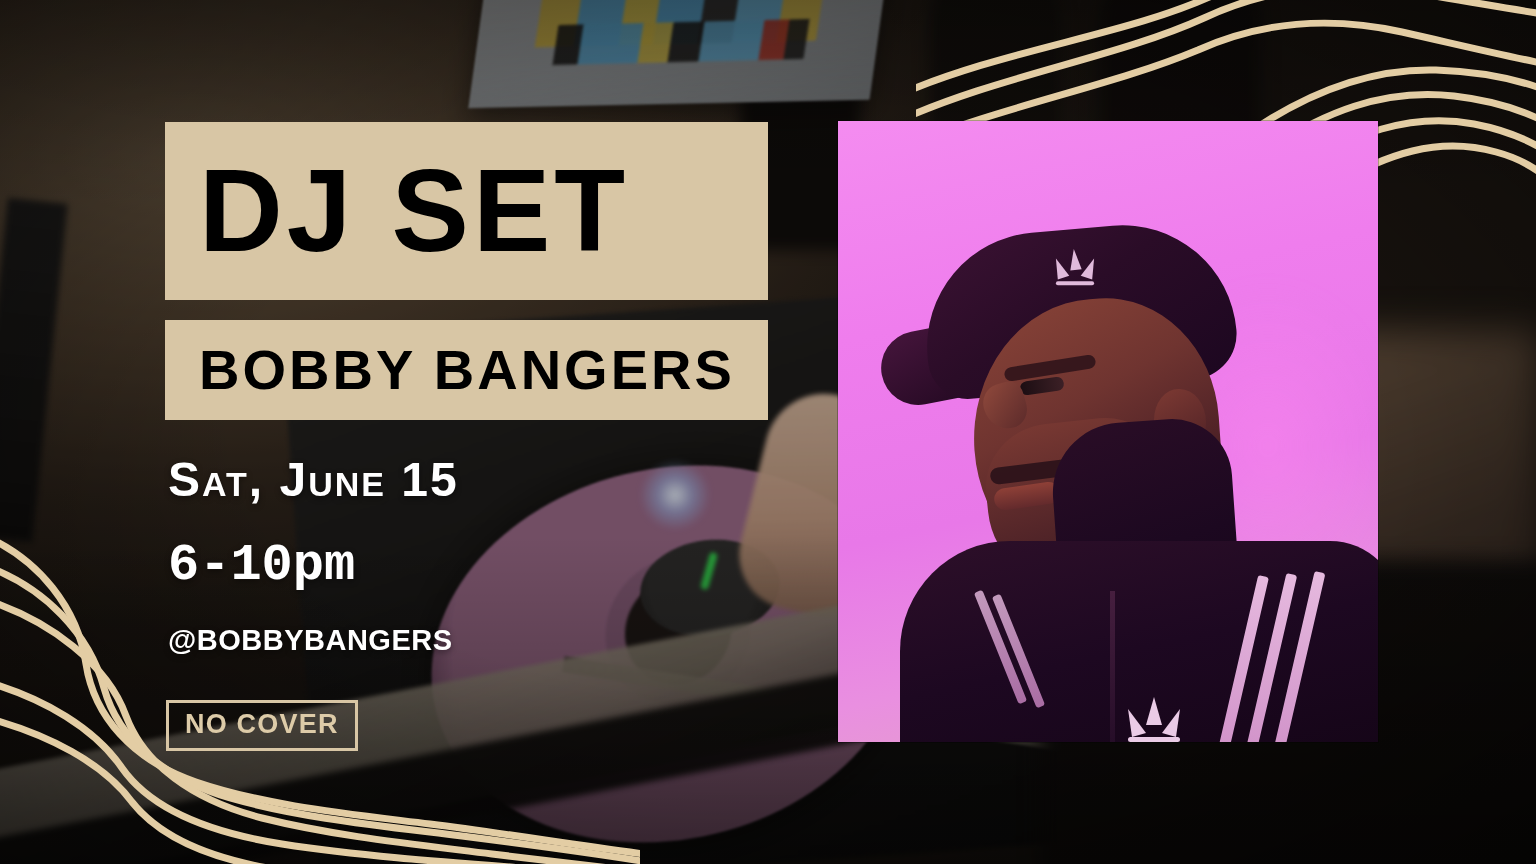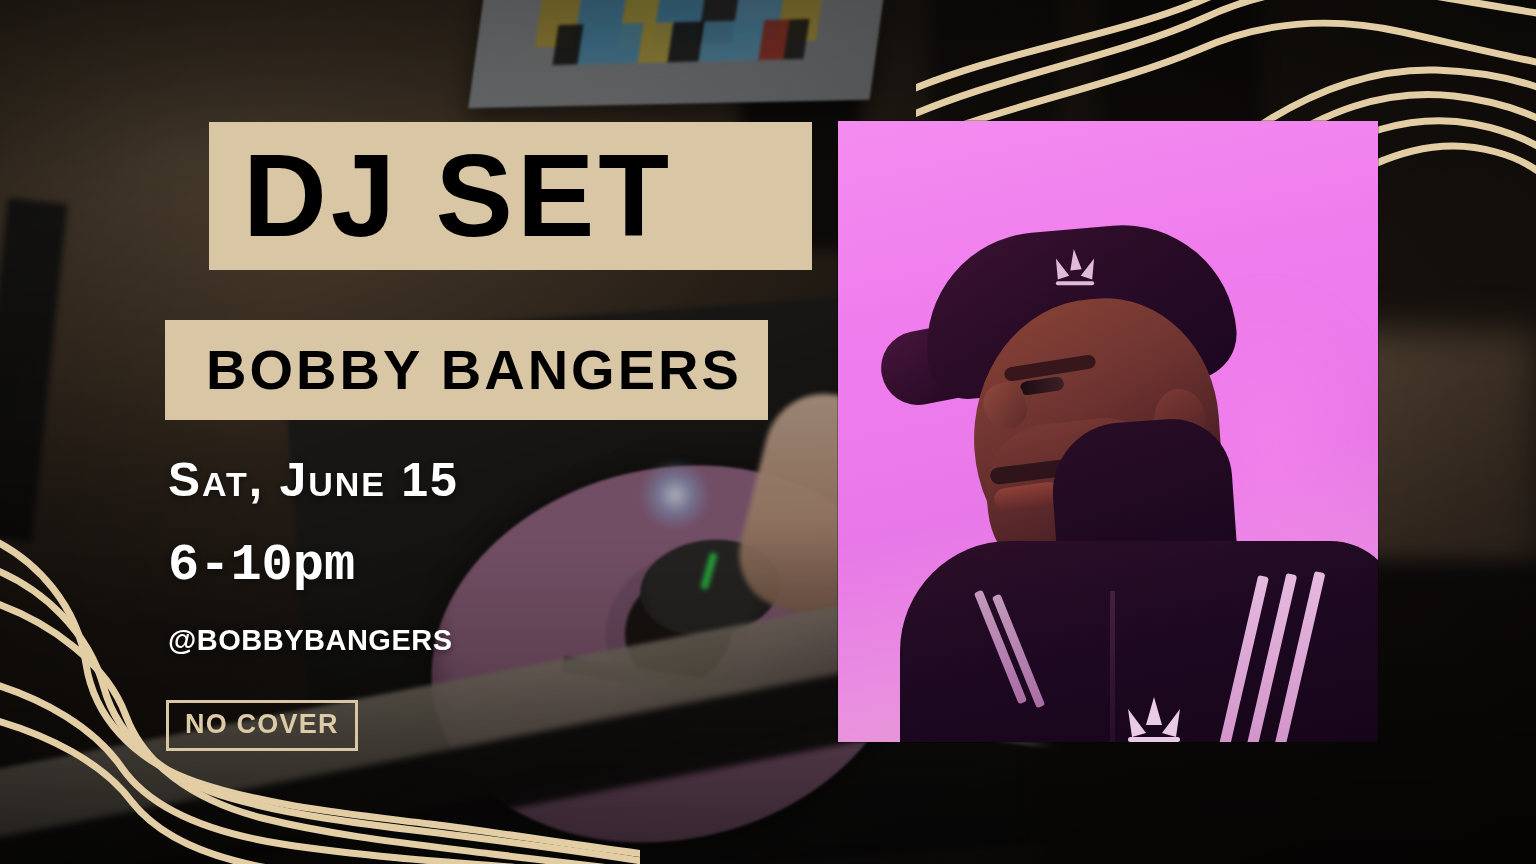--- a/index.html
+++ b/index.html
@@ -219,37 +219,36 @@
     background:radial-gradient(ellipse,rgba(255,140,240,.42) 0%,rgba(255,140,240,0) 70%);
     filter:blur(10px);
   }
 
   
   .band{
     position:absolute;
     background:#d8c6a5;
     display:flex;align-items:center;
   }
-  #band-title{left:165px;top:122px;width:603px;height:148px;margin-left:44px;}
+  #band-title{left:165px;top:122px;width:603px;height:178px;}
   #band-sub{left:165px;top:320px;width:603px;height:100px;}
 
   .title-text{
     color:#000;font-weight:800;
     font-size:116px;line-height:1;
     letter-spacing:4px;
     padding-left:34px;
     font-family:"Liberation Sans",sans-serif;
   }
   .sub-text{
     color:#000;font-weight:700;
     font-size:56px;line-height:1;
     letter-spacing:3px;
-    padding-left:25px;
-    font-family:"Liberation Sans",sans-serif;
-    margin-left:16px;
+    padding-left:34px;
+    font-family:"Liberation Sans",sans-serif;
   }
 
   .detail{
     position:absolute;left:168px;color:#fff;
     font-family:"Liberation Sans",sans-serif;
     text-shadow:0 2px 6px rgba(0,0,0,.45);
     text-align:center;
   }
   #detail-date{top:452px;font-size:48px;font-weight:700;letter-spacing:2px;font-variant:small-caps;}
   #detail-time{top:536px;font-size:52px;font-weight:700;letter-spacing:0px;font-family:Liberation Mono, monospace;}

